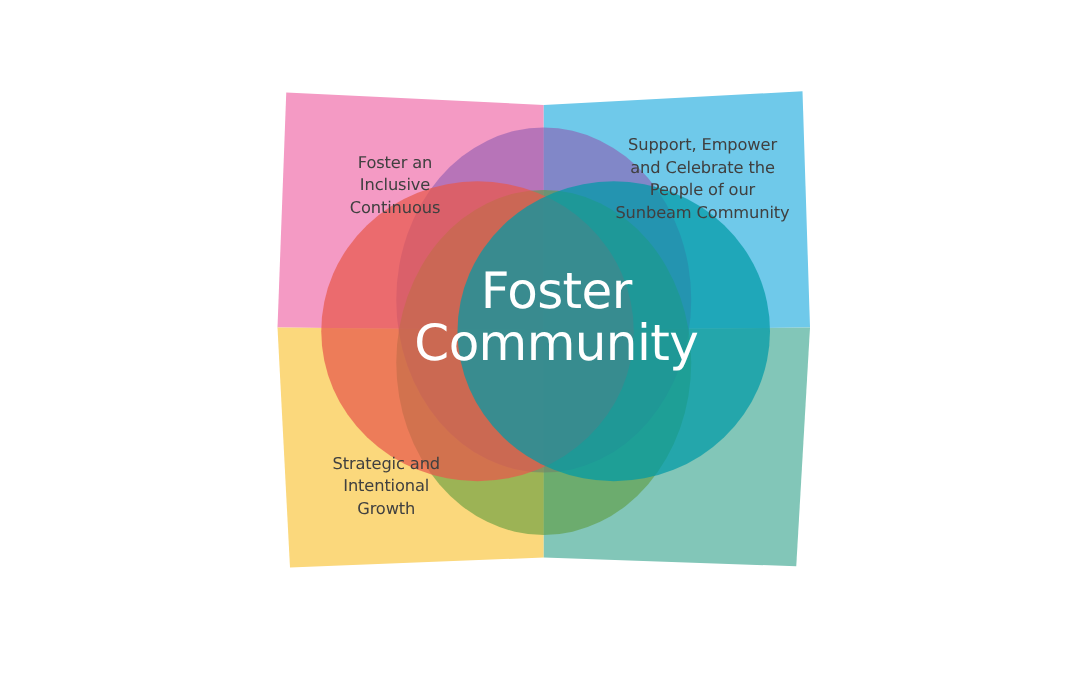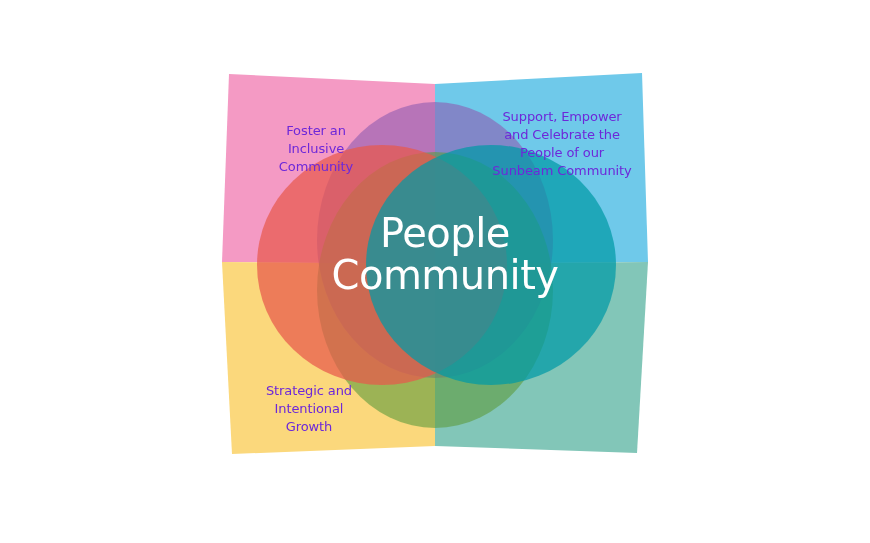--- a/index.html
+++ b/index.html
@@ -22,31 +22,31 @@
   #venn-svg {
     position: absolute;
     left: 0;
     top: 0;
     width: 870px;
     height: 543px;
     display: block;
   }
   .quad-label {
     position: absolute;
-    color: #6d28d9;
+    color: #404040;
     font-size: 13px;
     line-height: 1.38;
     text-align: center;
     font-family: "DejaVu Sans", sans-serif;
     white-space: pre-line;
     letter-spacing: -0.1px;
   }
   #label-top-left   { left: 256px; top: 122px; width: 120px; }
   #label-top-right  { left: 487px; top: 108px; width: 150px; }
-  #label-bottom-left{ left: 244px; top: 363px; width: 130px; margin-top: 19px; }
+  #label-bottom-left{ left: 244px; top: 363px; width: 130px; }
   #label-bottom-right{ left: 489px; top: 370px; width: 140px; }
 
   #center-title {
     position: absolute;
     left: 300px;
     top: 212px;
     width: 290px;
     text-align: center;
     color: #ffffff;
     font-size: 40px;
@@ -92,28 +92,28 @@
     <g clip-path="url(#clip-all)">
       <ellipse cx="435" cy="240" rx="118" ry="138" fill="#8E5BB0" opacity="0.60"></ellipse>
       <ellipse cx="435" cy="290" rx="118" ry="138" fill="#5E9B3C" opacity="0.60"></ellipse>
       <ellipse cx="382" cy="265" rx="125" ry="120" fill="#E8594C" opacity="0.72"></ellipse>
       <ellipse cx="491" cy="265" rx="125" ry="120" fill="#009AA6" opacity="0.72"></ellipse>
     </g>
   </svg>
 
   <div class="quad-label" id="label-top-left">Foster an
 Inclusive
-Community</div>
+Continuous</div>
 
   <div class="quad-label" id="label-top-right">Support, Empower
 and Celebrate the
 People of our
 Sunbeam Community</div>
 
   <div class="quad-label" id="label-bottom-left">Strategic and
 Intentional
 Growth</div>
 
 
-  <div id="center-title">People
+  <div id="center-title">Foster
 Community</div>
 
 </div>
 
 </body></html>

